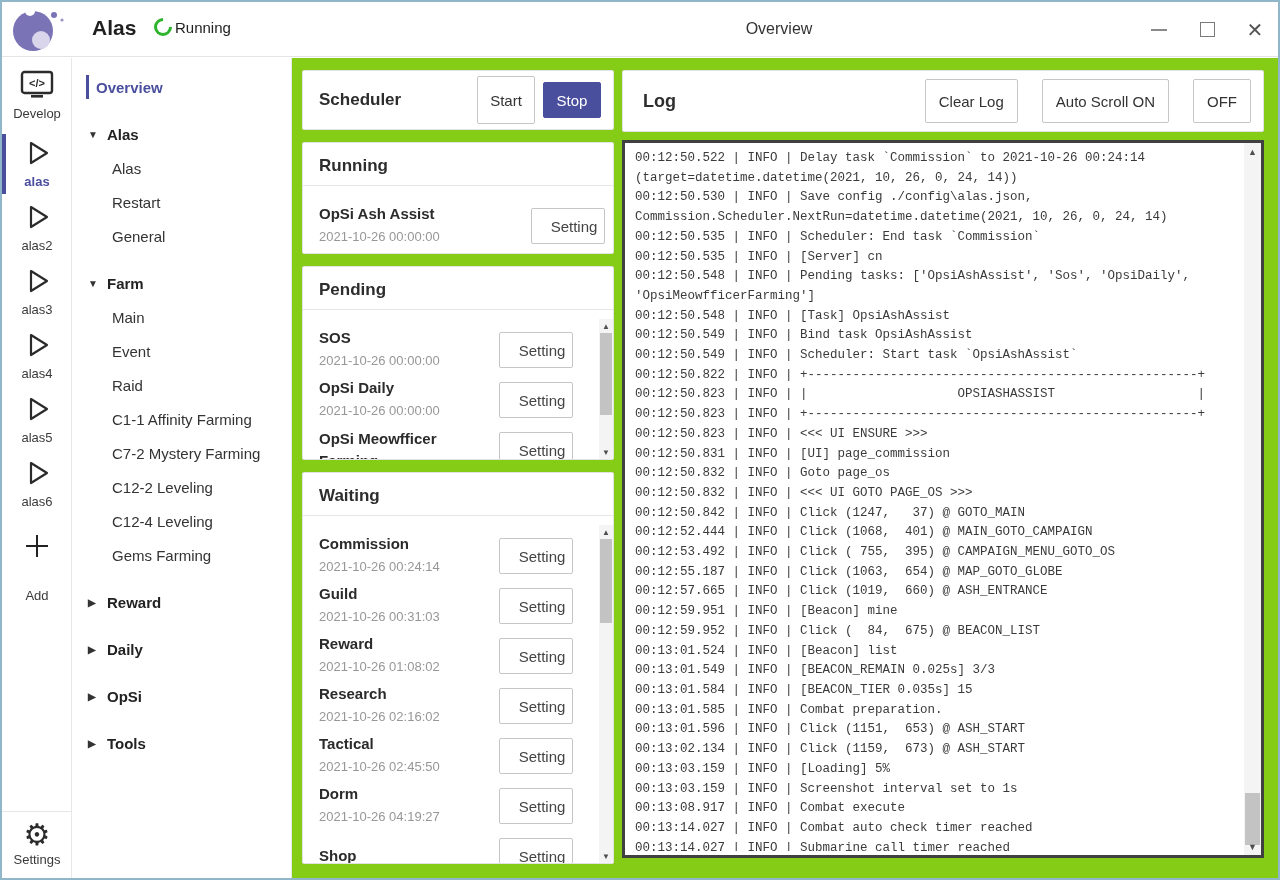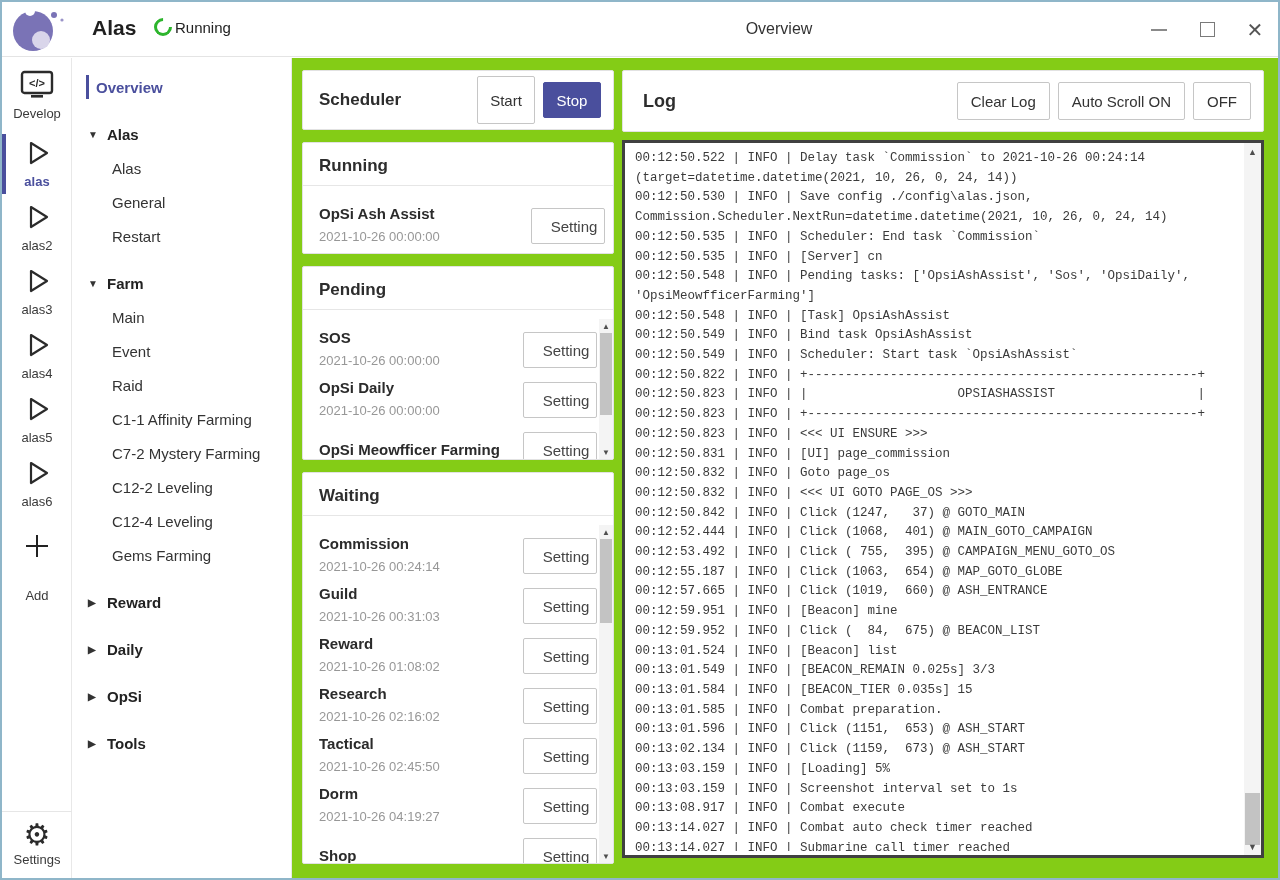--- a/index.html
+++ b/index.html
@@ -52,40 +52,40 @@
   .btn { border:1px solid #c6c6c6; background:#fff; color:#333; font-size:15px; font-family:"Liberation Sans",sans-serif; border-radius:2px; cursor:pointer; }
   .start-btn { width:58px; height:48px; margin-right:8px; }
   .stop-btn { width:58px; height:36px; background:var(--accent,#4a4f9d); color:#fff; border:1px solid var(--accent,#4a4f9d); }
 
   .section-card { margin-bottom:12px; position:relative; overflow:hidden; }
   .running-card { height:112px; }
   .pending-card { height:194px; }
   .waiting-card { height:392px; }
   .section-title { padding:13px 16px 9px; border-bottom:1px solid #e6e6e6; }
   .task-list { position:absolute; left:0; right:0; top:52px; bottom:0; overflow:hidden; padding:6px 0 0 16px; }
-  .task-list.has-scroll { right:8px; }
+  .task-list.has-scroll { right:32px; }
   .task-item { display:flex; align-items:center; min-height:50px; padding-right:8px; }
   .task-info { flex:1; min-width:0; padding-right:8px; }
   .task-name { font-size:15px; font-weight:700; color:#2b2b2b; line-height:22px; }
   .task-time { font-size:13px; color:#979797; line-height:24px; }
   .setting-btn { width:74px; height:36px; color:#444; flex:0 0 auto;padding-left:12px; }
 
   
   .vscroll { position:absolute; top:0; bottom:0; width:14px; background:#f4f4f4; }
   .vscroll .arr { height:14px; display:flex; align-items:center; justify-content:center; font-size:8px; color:#4e4e4e; }
   .vscroll .arr.up { position:absolute; top:0; left:0; right:0; }
   .vscroll .arr.down { position:absolute; bottom:0; left:0; right:0; }
   .vscroll .track { position:absolute; top:14px; bottom:14px; left:0; right:0; }
   .vscroll .thumb { position:absolute; left:1px; right:1px; background:#c3c3c3; }
   .list-scroll { right:0; top:52px; bottom:0; }
 
   .col-log { position:absolute; left:330px; right:14px; top:12px; bottom:20px; }
   .log-header-card { height:62px; display:flex; align-items:center; padding:0 12px 0 20px; }
   .log-header-card .card-title { flex:1; font-size:18px; }
-  .log-btn { height:38px; padding:0 13px; margin-left:8px; }
+  .log-btn { height:44px; padding:0 13px; margin-left:24px; }
   .log-body { position:absolute; left:0; right:0; top:70px; bottom:0; background:#fff; border:3px solid #404040; }
   .log-pre { position:absolute; left:10px; right:24px; top:6px; bottom:4px; overflow:hidden;
              font-family:"Liberation Mono","DejaVu Sans Mono",monospace; font-size:12.5px; line-height:19.7px;
              color:#3a3a3a; white-space:pre-wrap; word-break:break-all; }
   .log-scroll { right:0; top:0; bottom:0; width:17px; }
   .log-scroll .arr { height:17px; font-size:9px; }
   .log-scroll .track { top:17px; bottom:17px; }
 </style>
 </head>
 <body>
@@ -188,22 +188,22 @@
   <div class="menu">
     <div class="menu-overview">
       <span class="menu-overview-label">Overview</span>
     </div>
     <div id="nav-groups">
         <div class="menu-group-header">
           <span class="menu-marker">▼</span>
           <span>Alas</span>
         </div>
         <div class="menu-child">Alas</div>
+        <div class="menu-child">Restart</div>
         <div class="menu-child">General</div>
-        <div class="menu-child">Restart</div>
         <div class="menu-group-header">
           <span class="menu-marker">▼</span>
           <span>Farm</span>
         </div>
         <div class="menu-child">Main</div>
         <div class="menu-child">Event</div>
         <div class="menu-child">Raid</div>
         <div class="menu-child">C1-1 Affinity Farming</div>
         <div class="menu-child">C7-2 Mystery Farming</div>
         <div class="menu-child">C12-2 Leveling</div>

